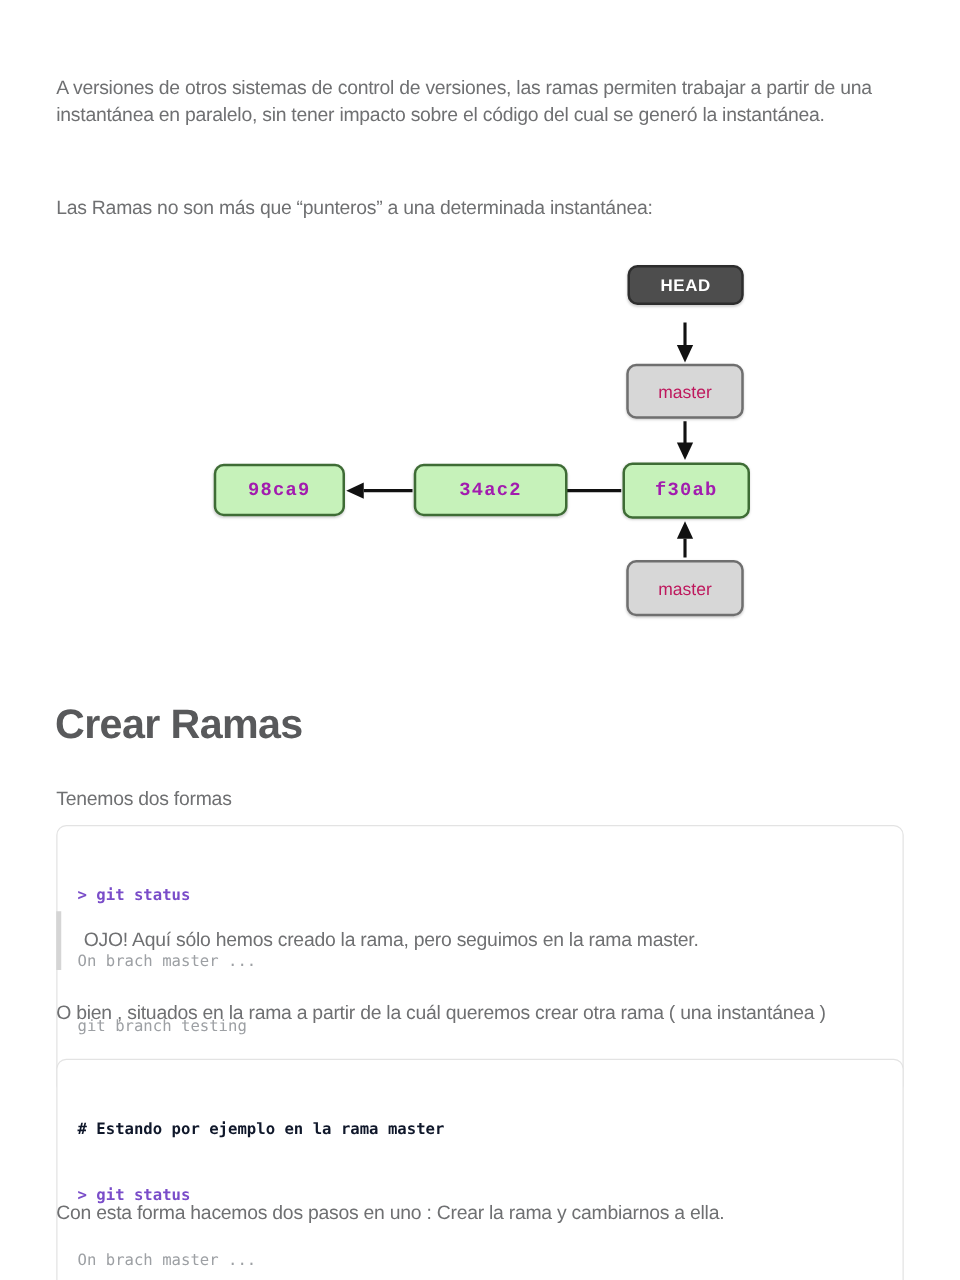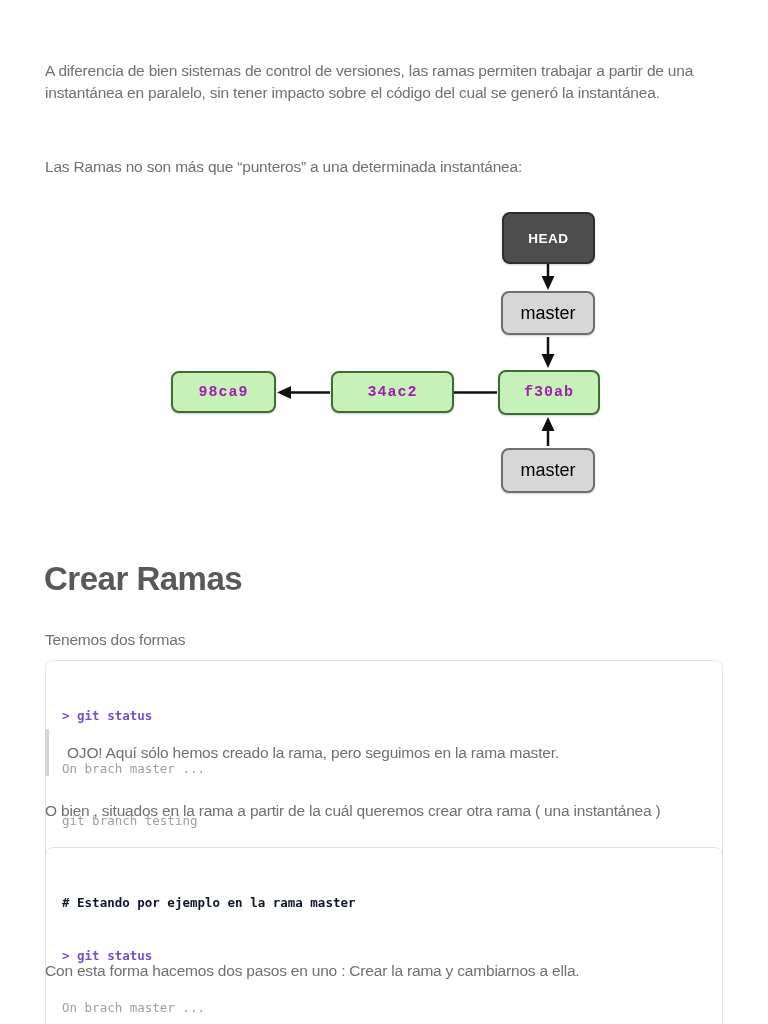--- a/index.html
+++ b/index.html
@@ -14,26 +14,26 @@
   }
   
   .diagram{position:absolute;left:0;top:200px;width:768px;height:300px;}
   .diagram svg{position:absolute;left:0;top:0;}
   .node{
     position:absolute;box-sizing:border-box;border-radius:8px;
     display:flex;align-items:center;justify-content:center;
     box-shadow:0 1px 2px rgba(0,0,0,0.18);
   }
   .node.dark{background:#4d4d4d;border:2px solid #2d2d2d;color:#ffffff;font-weight:bold;font-size:13.5px;letter-spacing:0.5px;}
-  .node.gray{background:#d7d7d7;border:2px solid #6f6f6f;color:#000000;font-size:18px;}
+  .node.gray{background:#d7d7d7;border:2px solid #6f6f6f;color:#be185d;font-size:14px;}
   .node.green{
     background:#c6f2ba;border:2px solid #3e6c35;color:#a21caf;
     font-family:"Liberation Mono","DejaVu Sans Mono",monospace;font-size:15px;font-weight:bold;letter-spacing:1px;
   }
-  #n-head{left:502px;top:12px;width:93px;height:52px;}
+  #n-head{left:502px;top:12px;width:93px;height:32px;}
   #n-master{left:501px;top:91px;width:94px;height:44px;}
   #n-f30ab{left:498px;top:170px;width:102px;height:45px;}
   #n-34ac2{left:331px;top:171px;width:123px;height:42px;}
   #n-98ca9{left:171px;top:171px;width:105px;height:42px;}
   #n-testing{left:501px;top:248px;width:94px;height:45px;}
   
   .codeblock{
     position:absolute;left:45px;width:678px;box-sizing:border-box;
     border:1px solid #e3e3e3;border-radius:8px;background:#ffffff;
     padding:11px 16px 10px 16px;
@@ -48,21 +48,21 @@
     position:absolute;left:45px;top:729px;width:630px;
     border-left:4px solid #d5d5d5;padding:13px 0 13px 18px;box-sizing:border-box;
   }
   .quote .qtext{font-size:15.5px;line-height:21px;letter-spacing:-0.2px;color:#6f7072;}
 </style>
 </head>
 <body>
 
 <div class="page">
 
-  <div class="para" style="left:45px;top:60px;width:672px;">A diferencia de bien sistemas de control de versiones, las ramas permiten trabajar a partir de una instantánea en paralelo, sin tener impacto sobre el código del cual se generó la instantánea.</div>
+  <div class="para" style="left:45px;top:60px;width:672px;">A versiones de otros sistemas de control de versiones, las ramas permiten trabajar a partir de una instantánea en paralelo, sin tener impacto sobre el código del cual se generó la instantánea.</div>
 
   <div class="para" style="left:45px;top:156px;width:672px;">Las Ramas no son más que “punteros” a una determinada instantánea:</div>
 
   <div class="diagram">
     <svg width="768" height="300" viewBox="0 0 768 300">
       <g stroke="#111111" stroke-width="2.5" fill="#111111">
 
         <line x1="548" y1="58" x2="548" y2="78"></line>
         <polygon points="548,90 541.5,76 554.5,76" stroke="none"></polygon>
 

